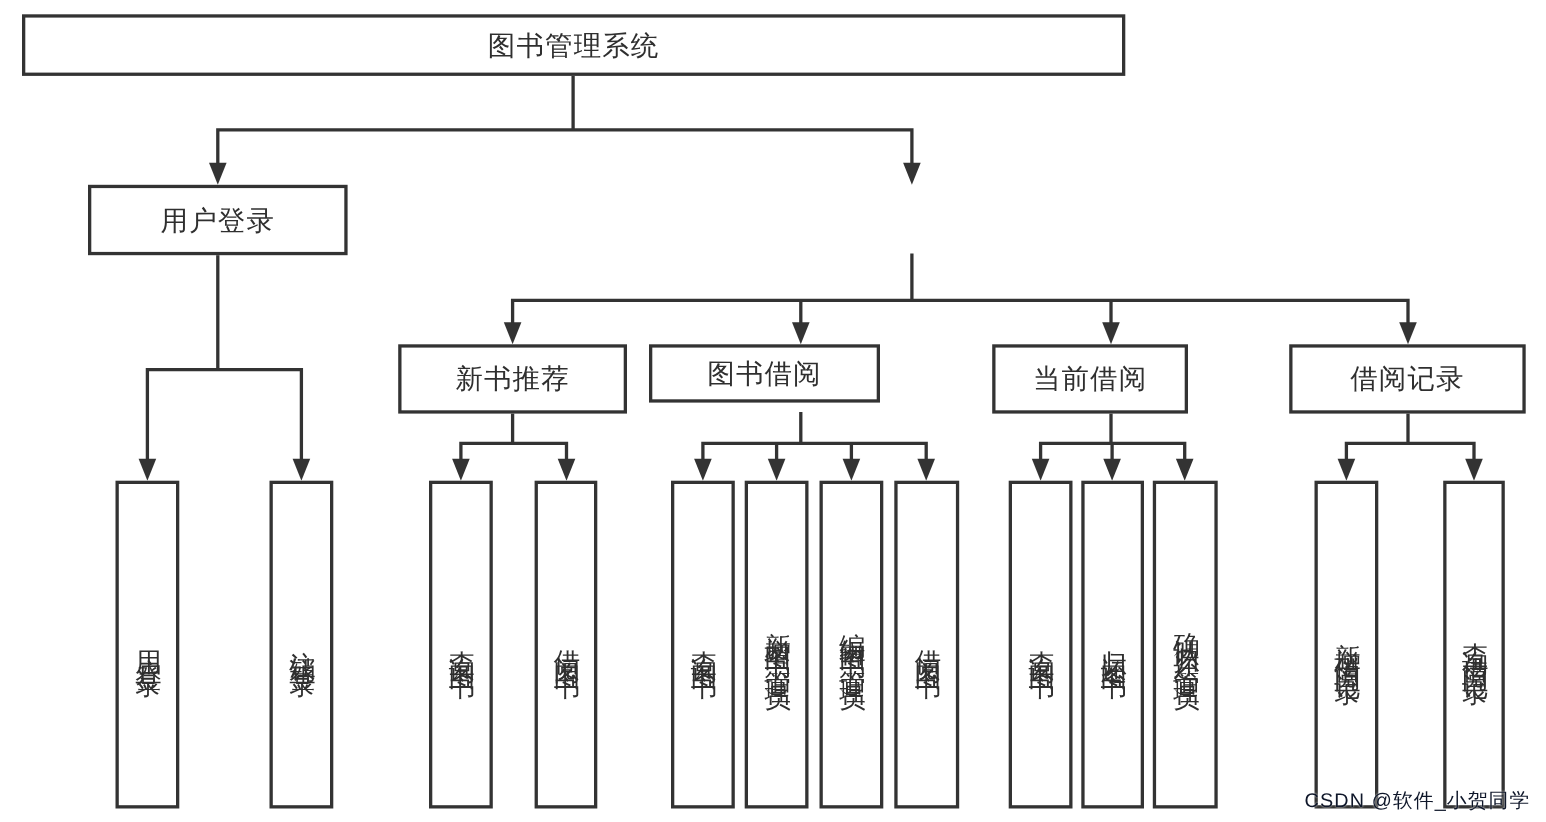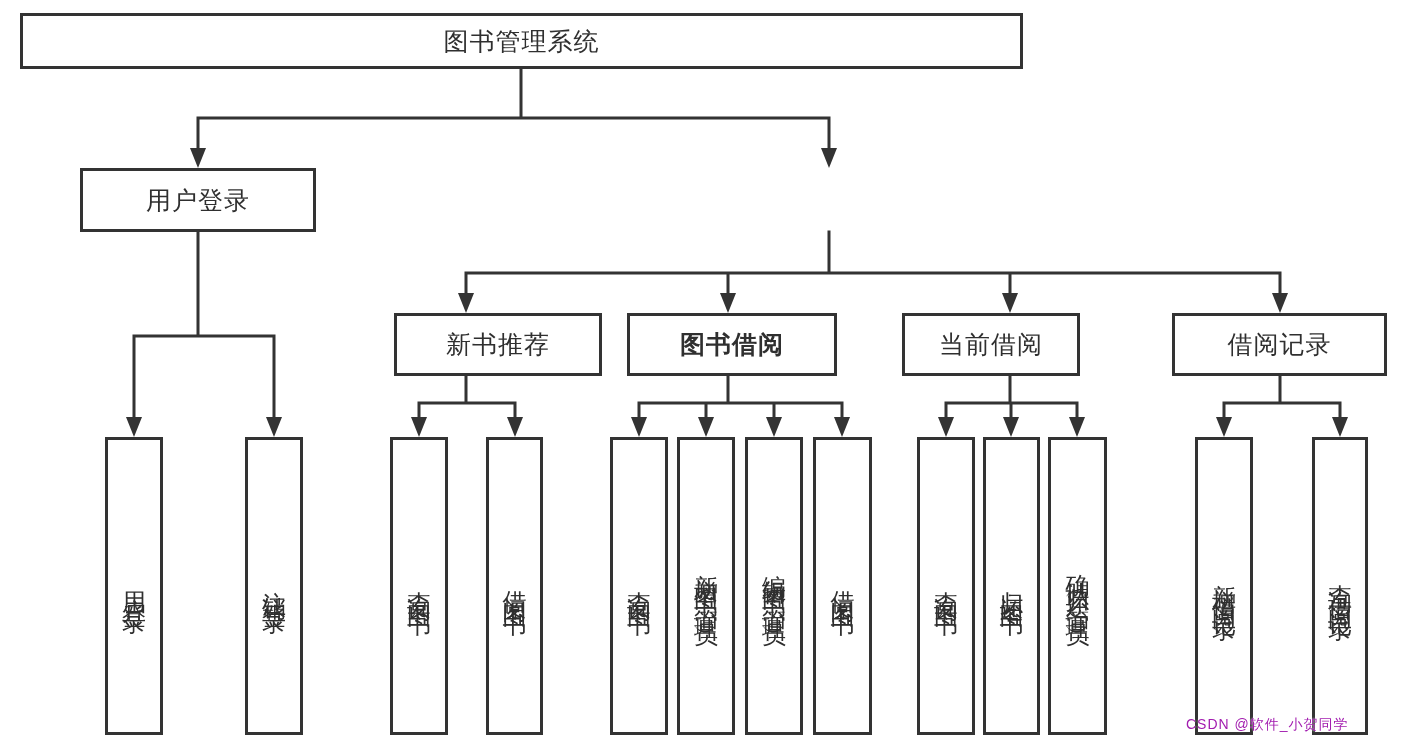--- a/index.html
+++ b/index.html
@@ -44,22 +44,22 @@
     text-orientation: mixed;
     font-size: 24px;
     letter-spacing: 7px;
     line-height: 1;
     white-space: nowrap;
   }
   .watermark {
     position: absolute;
     left: 1186px;
     top: 716px;
-    font-size: 14px;
-    color: #a21caf;
+    font-size: 18px;
+    color: #0f172a;
     letter-spacing: 1px;
     white-space: nowrap;
     z-index: 2;
     text-shadow: 0 0 2px #ffffff;
   }
 </style>
 </head>
 <body>
 
 <div class="canvas">
@@ -104,22 +104,22 @@
       <polygon points="1069,417 1085,417 1077,437"></polygon>
       <polygon points="1216,417 1232,417 1224,437"></polygon>
       <polygon points="1332,417 1348,417 1340,437"></polygon>
     </g>
   </svg>
 
   <div class="box h" style="left:20px; top:13px; width:1003px; height:56px;">图书管理系统</div>
 
   <div class="box h" style="left:80px; top:168px; width:236px; height:64px;">用户登录</div>
 
-  <div class="box h" style="left:362px; top:313px; width:208px; height:63px;margin-left:32px;">新书推荐</div>
-  <div class="box h" style="left:627px; top:313px; width:210px; height:63px;font-weight:bold;">图书借阅</div>
+  <div class="box h" style="left:362px; top:313px; width:208px; height:63px;">新书推荐</div>
+  <div class="box h" style="left:590px; top:313px; width:210px; height:53px;">图书借阅</div>
   <div class="box h" style="left:902px; top:313px; width:178px; height:63px;">当前借阅</div>
   <div class="box h" style="left:1172px; top:313px; width:215px; height:63px;">借阅记录</div>
 
   <div class="box v" style="left:105px; top:437px; width:58px; height:298px;">用户登录</div>
   <div class="box v" style="left:245px; top:437px; width:58px; height:298px;">注销登录</div>
 
   <div class="box v" style="left:390px; top:437px; width:58px; height:298px;">查询图书</div>
   <div class="box v" style="left:486px; top:437px; width:57px; height:298px;">借阅图书</div>
 
   <div class="box v" style="left:610px; top:437px; width:58px; height:298px;">查询图书</div>

